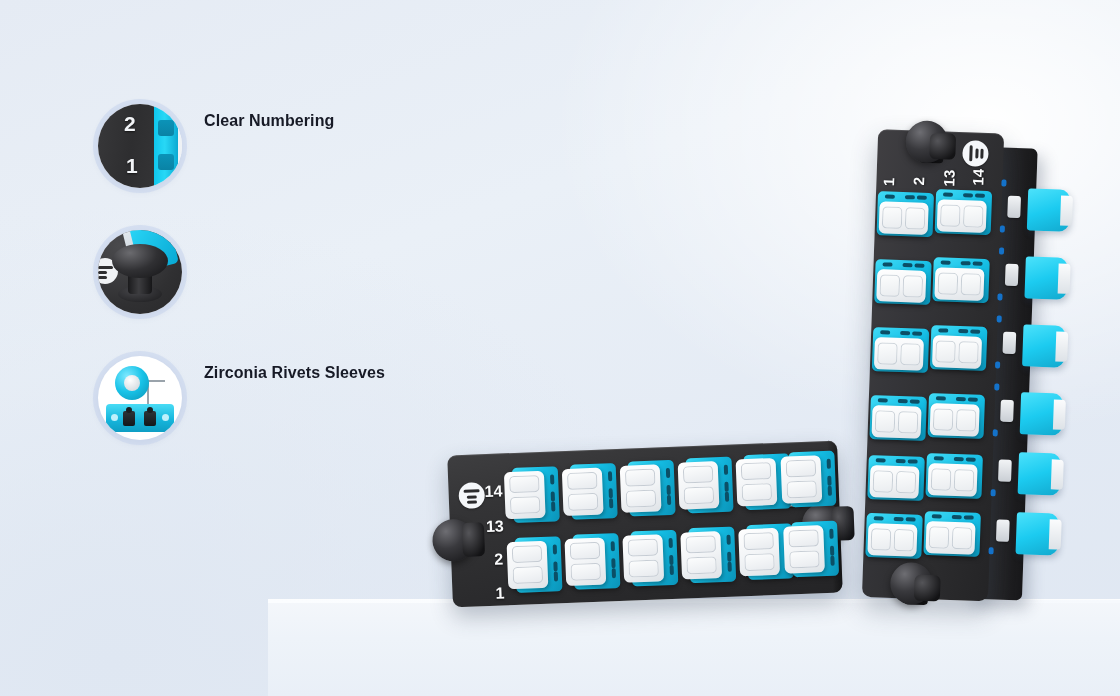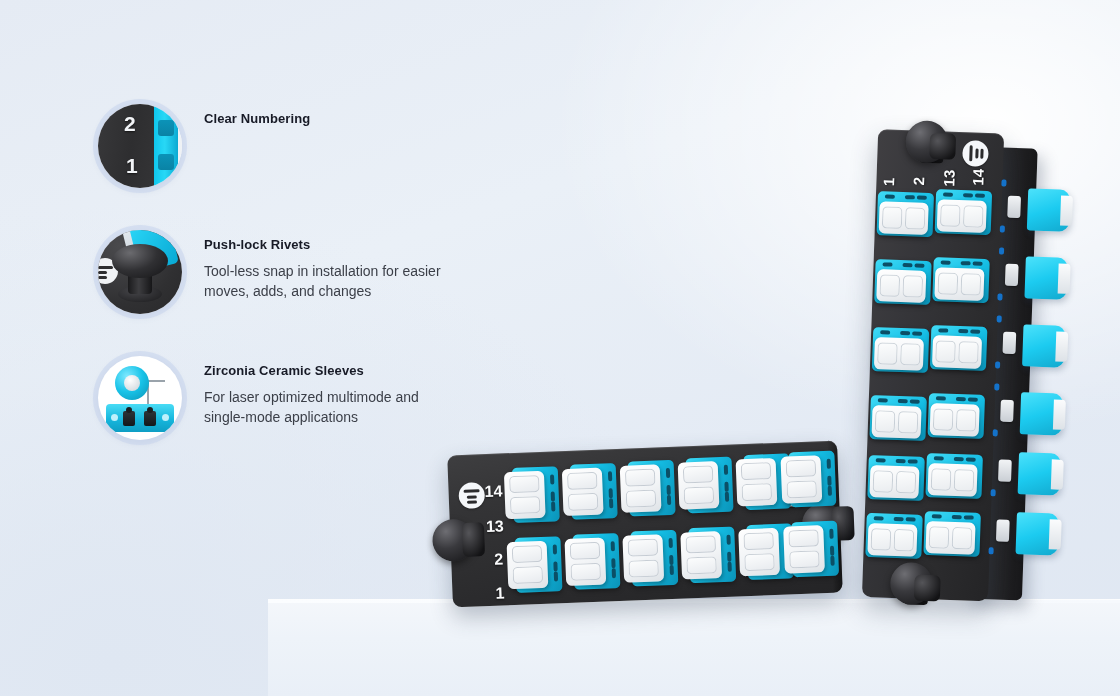--- a/index.html
+++ b/index.html
@@ -31,21 +31,21 @@
   .features{position:absolute;left:98px;top:104px;width:420px;}
   .feature{position:relative;display:flex;align-items:flex-start;margin-bottom:42px;}
   .feat-icon{
     position:relative;width:84px;height:84px;min-width:84px;border-radius:50%;
     background:#ffffff;
     box-shadow:0 0 0 5px rgba(198,212,236,.55), 0 2px 9px rgba(90,110,150,.18);
     overflow:hidden;flex:0 0 auto;
   }
   .feat-text{margin-left:22px;padding-top:8px;}
   .feat-title{
-    font-size:13px;font-weight:bold;color:#171a26;letter-spacing:.1px;
+    font-size:16px;font-weight:bold;color:#171a26;letter-spacing:.1px;
     margin:0 0 10px 0;line-height:1.1;
   }
   .feat-desc{
     font-size:14px;color:#3b3f48;line-height:1.42;margin:0;white-space:pre-line;
   }
 
   
   .ic1-dark{position:absolute;left:-6px;top:-6px;width:62px;height:96px;
     background:linear-gradient(100deg,#3a3a3c,#2e2e30 60%,#343436);}
   .ic1-cyan{position:absolute;left:56px;top:-6px;width:24px;height:96px;
@@ -531,40 +531,33 @@
         <div class="ic2-cyan"></div>
         <div class="ic2-logo">
           <i style="top:8px;width:15px;"></i>
           <i style="top:13px;width:9px;"></i>
           <i style="top:18px;width:9px;"></i>
         </div>
         <div class="ic2-foot"></div>
         <div class="ic2-stem"></div>
         <div class="ic2-head"></div>
       </div>
-      <div class="feat-text">
-        <p class="feat-title">Push-lock Rivets</p>
-        <p class="feat-desc">Tool-less snap in installation for easier
-moves, adds, and changes</p>
-      </div>
     </div>
 
     <div class="feature">
       <div class="feat-icon">
         <div class="ic3-line"></div>
         <div class="ic3-line2"></div>
         <div class="ic3-ring"></div>
         <div class="ic3-ad">
           <i style="left:17px;"></i>
           <i style="left:38px;"></i>
           <span class="ic3-ear" style="left:5px;"></span>
           <span class="ic3-ear" style="left:56px;"></span>
         </div>
       </div>
       <div class="feat-text">
-        <p class="feat-title">Zirconia Ceramic Sleeves</p>
-        <p class="feat-desc">For laser optimized multimode and
-single-mode applications</p>
+        <p class="feat-title">Zirconia Rivets Sleeves</p>
       </div>
     </div>
 
   </div>
 </div>
 
 </body></html>

